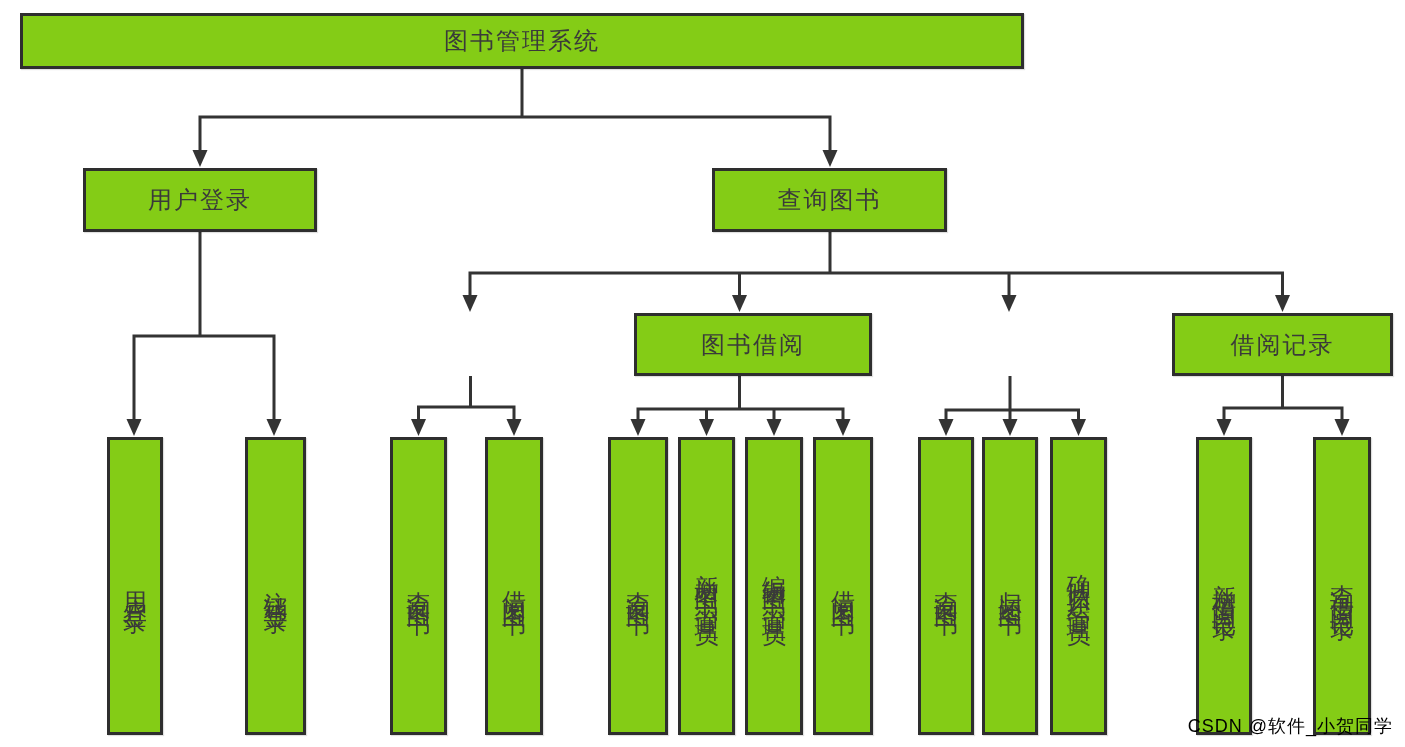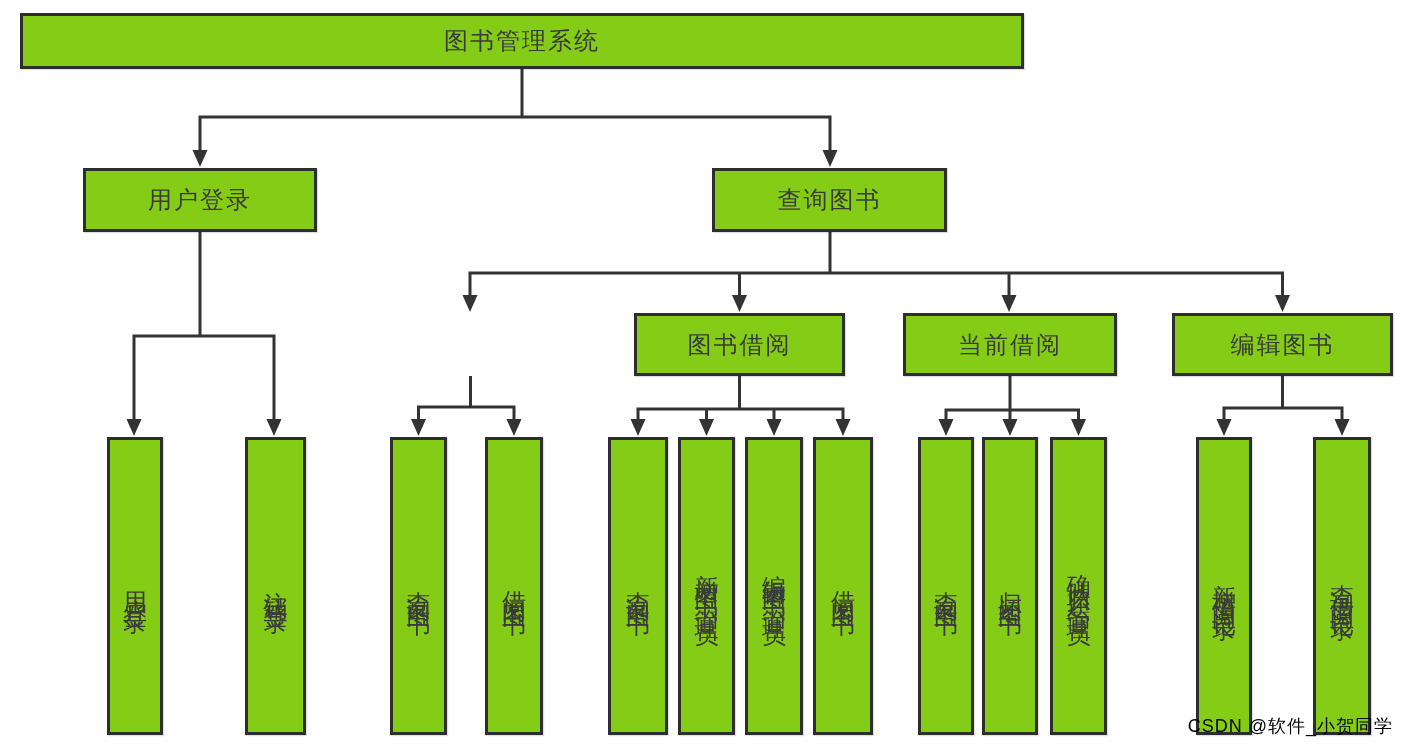--- a/index.html
+++ b/index.html
@@ -132,28 +132,25 @@
     <span class="hlabel">图书管理系统</span>
   </div>
 
   <div class="node" style="left:83px; top:168px; width:234px; height:64px;">
     <span class="hlabel">用户登录</span>
   </div>
   <div class="node" style="left:712px; top:168px; width:235px; height:64px;">
     <span class="hlabel">查询图书</span>
   </div>
 
-  <div class="node" style="left:634px; top:313px; width:211px; height:63px;">
+  <div class="node" style="left:634px; top:313px; width:238px; height:63px;">
     <span class="hlabel">图书借阅</span>
   </div>
-  <div class="node" style="left:903px; top:313px; width:214px; height:63px;">
-    <span class="hlabel">当前借阅</span>
-  </div>
   <div class="node" style="left:1172px; top:313px; width:221px; height:63px;">
-    <span class="hlabel">编辑图书</span>
+    <span class="hlabel">借阅记录</span>
   </div>
 
   <div class="node" style="left:107px; top:437px; width:56px; height:298px;">
     <span class="vlabel">用户登录</span>
   </div>
   <div class="node" style="left:245px; top:437px; width:61px; height:298px;">
     <span class="vlabel">注销登录</span>
   </div>
 
   <div class="node" style="left:390px; top:437px; width:57px; height:298px;">

